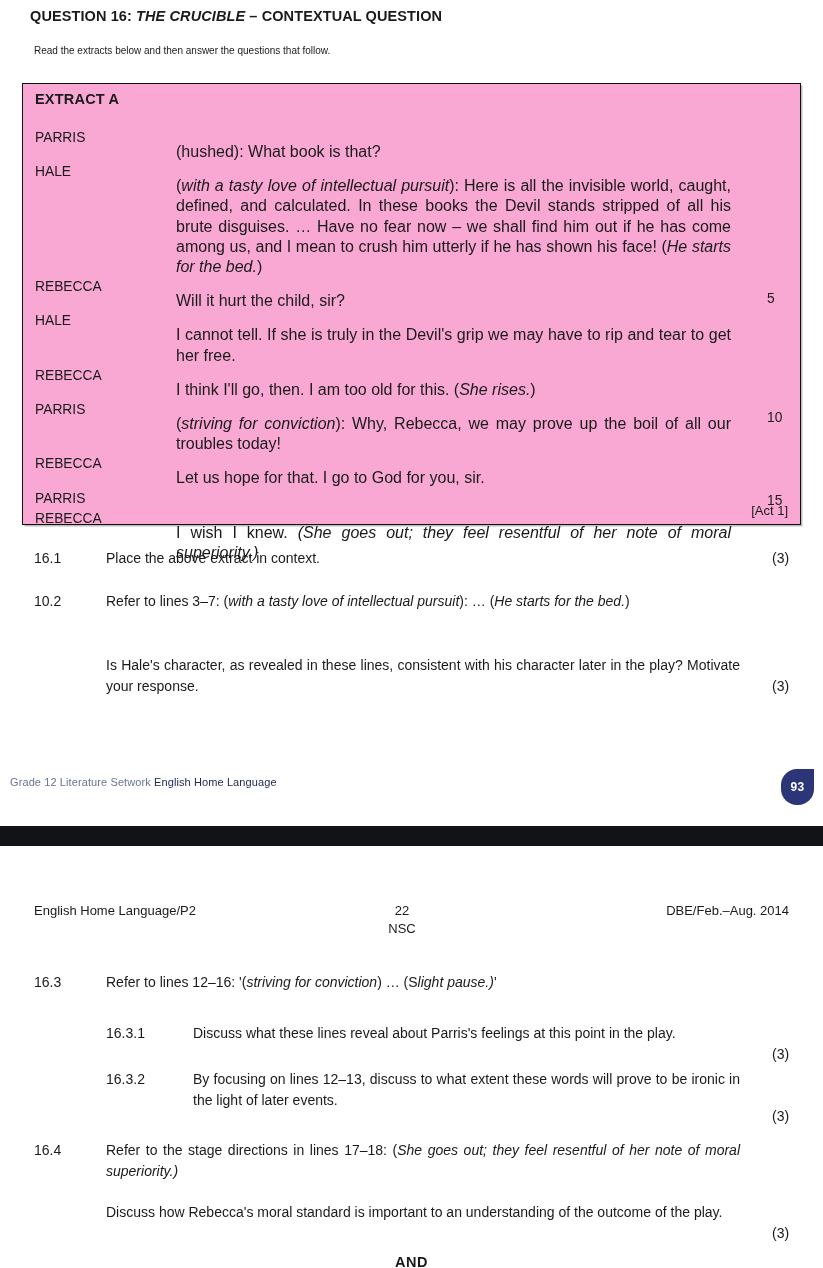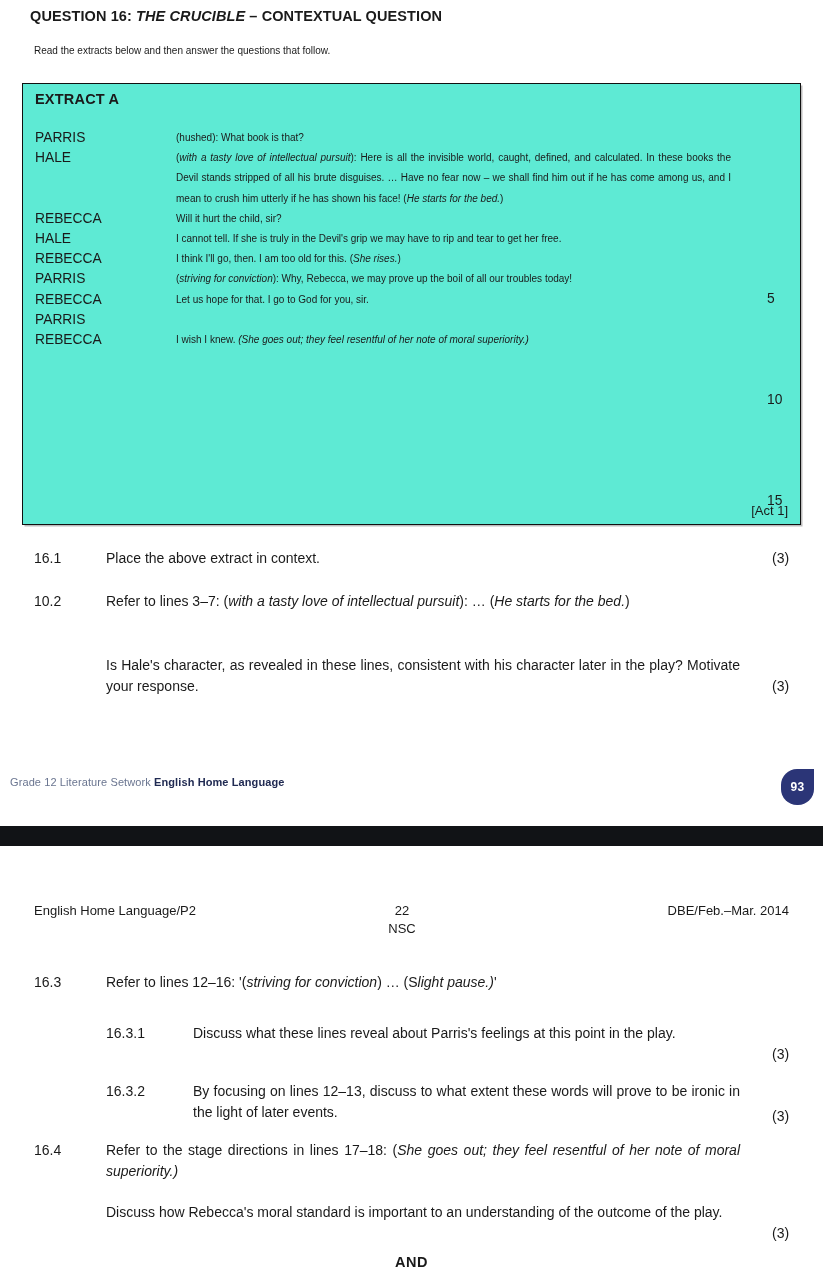--- a/index.html
+++ b/index.html
@@ -46,21 +46,21 @@
   
   .extract-box {
     position: absolute;
     left: 22px;
     top: 83px;
     width: 779px;
     height: 442px;
     border: 1.5px solid #111;
     box-sizing: border-box;
     box-shadow: 2px 2px 0 -0.5px #bdbdbd;
-    background: #5eead4;
+    background: #f9a8d4;
   }
   .extract-title {
     position: absolute;
     left: 12px;
     top: 7px;
     font-size: 14.5px;
     font-weight: bold;
     letter-spacing: 0.2px;
   }
 
@@ -77,26 +77,27 @@
   }
   .speaker {
     width: 141px;
     flex: 0 0 141px;
     font-size: 13.8px;
     line-height: 20.2px;
     white-space: nowrap;
   }
   .speech {
     flex: 1 1 auto;
-    font-size: 10px;
+    font-size: 16px;
     line-height: 20.2px;
     text-align: justify;
     text-justify: inter-word;
     padding-right: 60px;
     position: relative;
+    margin-top: 14px;
   }
   .speech i { font-style: italic; }
 
   .lnum {
     position: absolute;
     width: 26px;
     text-align: left;
     font-size: 13.8px;
     line-height: 20.2px;
     right: 10px;
@@ -137,21 +138,21 @@
 
   
   .footer1 {
     position: absolute;
     left: 10px;
     top: 776px;
     font-size: 11px;
     color: #6a7590;
     letter-spacing: 0.1px;
   }
-  .footer1 b { color: #202a52; font-weight: bold; }
+  .footer1 b { color: #202a52; font-weight: normal; }
 
   .page-badge {
     position: absolute;
     left: 781px;
     top: 769px;
     width: 33px;
     height: 36px;
     background: #2b3577;
     border-radius: 16px 0 16px 16px;
     color: #fff;
@@ -184,21 +185,21 @@
   #hdr-mid   { left: 0;     top: 52px; width: 804px; text-align: center; }
   #hdr-right { left: 0;     top: 52px; width: 789px; text-align: right; }
 
   #q163 { left: 34px; top: 122px; width: 700px; }
   #q163 .qnum { width: 72px; }
 
   #q1631 { left: 106px; top: 173px; width: 634px; justify-content: flex-end; }
   #q1631 .qnum { width: 87px; }
   #m1631 { left: 772px; top: 194px; }
 
-  #q1632 { left: 106px; top: 231px; width: 634px; }
+  #q1632 { left: 106px; top: 219px; width: 634px; }
   #q1632 .qnum { width: 87px; }
   #m1632 { left: 772px; top: 256px; }
 
   #q164 { left: 34px; top: 290px; width: 706px; }
   #q164 .qnum { width: 72px; }
 
   #q164b { left: 106px; top: 352px; width: 634px; }
   #m164 { left: 772px; top: 373px; }
 
   .and-word {
@@ -257,21 +258,21 @@
           <div class="speech"><span>Let us hope for that. I go to God for you, sir.</span></div>
         </div>
         <div class="d-row">
           <div class="speaker">PARRIS</div>
         </div>
         <div class="d-row">
           <div class="speaker">REBECCA</div>
           <div class="speech"><span>I wish I knew. </span><i>(She goes out; they feel resentful of her note of moral superiority.)</i></div>
         </div>
         <div class="lnum" style="top: 161px; right: -2px;">5</div>
-        <div class="lnum" style="top: 262px; right: -2px;">10</div>
+        <div class="lnum" style="top: 280px; right: -2px;">10</div>
         <div class="lnum" style="top: 363px; right: -2px;">15</div>
       </div>
     <div class="act-ref">[Act 1]</div>
   </div>
 
   <div class="qrow" id="q161">
     <div class="qnum">16.1</div>
     <div class="qbody">Place the above extract in context.</div>
   </div>
   <div class="marks" id="m161">(3)</div>
@@ -293,21 +294,21 @@
 
 <div class="sep-band"></div>
 
 <div class="page" id="page-two">
 
   <div class="hdr" id="hdr-left">English Home Language/P2</div>
   <div class="hdr" id="hdr-mid">
     <div>22</div>
     <div>NSC</div>
   </div>
-  <div class="hdr" id="hdr-right">DBE/Feb.–Mar. 2014</div>
+  <div class="hdr" id="hdr-right">DBE/Feb.–Aug. 2014</div>
 
   <div class="qrow" id="q163">
     <div class="qnum">16.3</div>
     <div class="qbody" id="q163-lead"><span>Refer to lines 12–16:  '(</span><i>striving for conviction</i><span>) … (S</span><i>light pause.)</i><span>'</span></div>
   </div>
 
   <div class="qrow" id="q1631">
     <div class="qnum">16.3.1</div>
     <div class="qbody">Discuss what these lines reveal about Parris's feelings at this point in the play.</div>
   </div>

